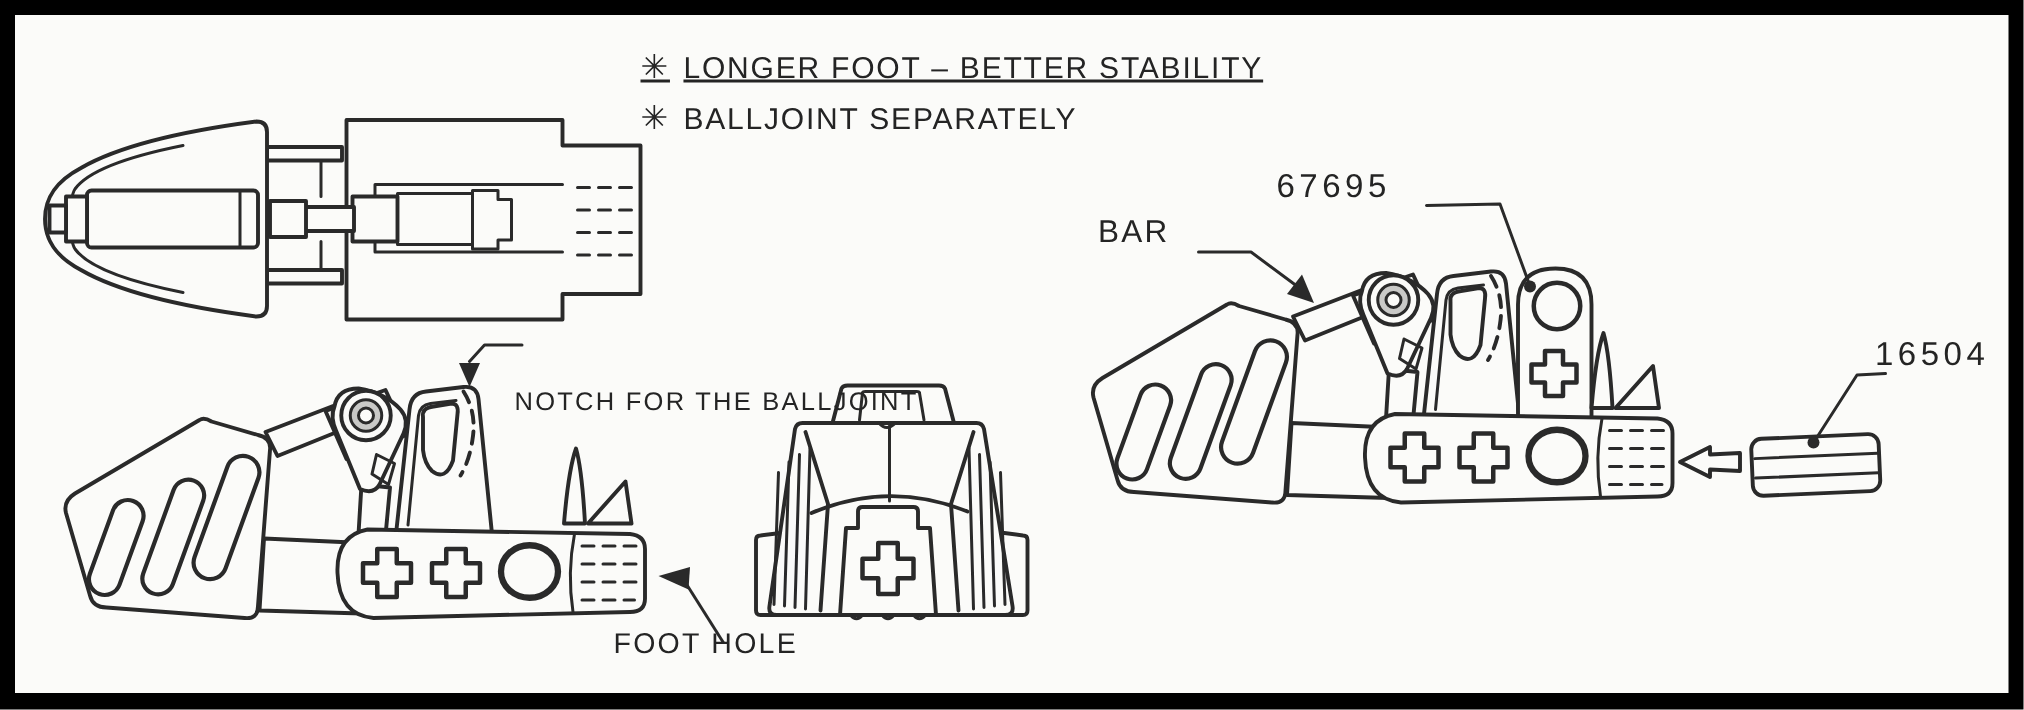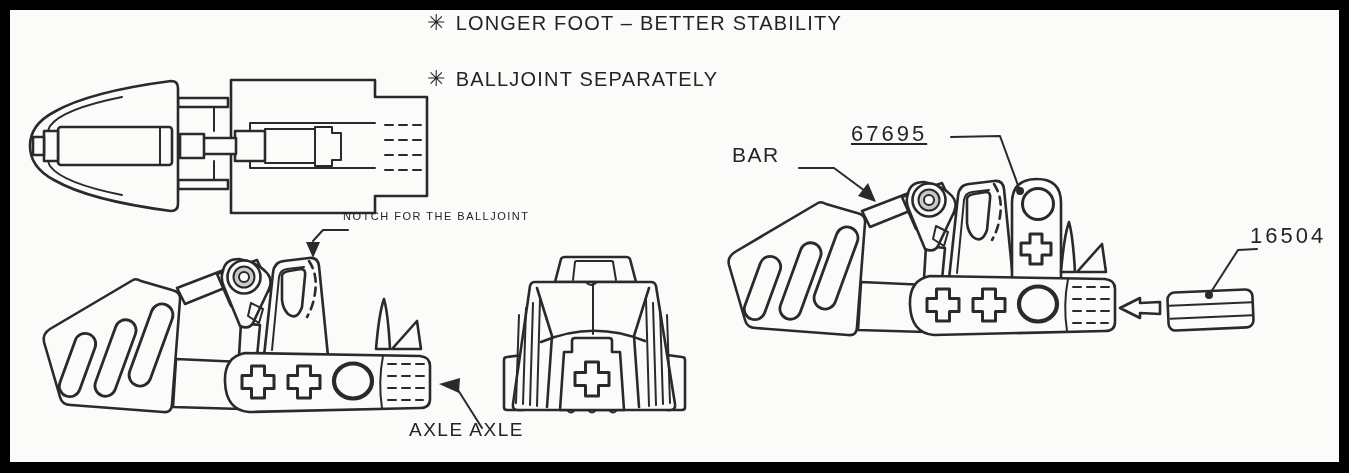--- a/index.html
+++ b/index.html
@@ -21,21 +21,21 @@
   .dash{stroke-dasharray:8 6;}
   .ink{fill:#2a2a2a;stroke:none;}
   .ring{fill:#c9c9c7;stroke:#2a2a2a;stroke-width:2;}
   
   .lbl{
     position:absolute;color:#242424;white-space:nowrap;
     letter-spacing:1.5px;font-weight:500;
   }
   .note{font-size:20px;letter-spacing:1.2px;}
   .note .bullet{font-size:22px;margin-right:9px;}
-  .lbl-notch{font-size:11px;}
+  .lbl-notch{font-size:17px;margin-top:48px;}
   .lbl-axle{font-size:19px;}
   .lbl-bar{font-size:21px;}
   .lbl-num{font-size:22px;letter-spacing:3px;}
 </style>
 </head>
 <body>
 
 <div class="paper">
 
   <svg width="1329" height="453" viewBox="0 0 1329 453">
@@ -167,27 +167,27 @@
     <g>
       <path class="ln thin" d="M941,127 L990,126 L1009,178"></path>
       <circle class="ink" cx="1010" cy="181" r="4"></circle>
     </g>
     <g>
       <path class="ln thin" d="M1247,239 L1228,240 L1201,282"></path>
       <circle class="ink" cx="1199" cy="285" r="4"></circle>
     </g>
   </svg>
 
-  <div class="lbl note" style="left:417px;top:0;"><span class="bullet">✳</span><span>LONGER FOOT – BETTER STABILITY</span></div>
+  <div class="lbl note" style="left:417px;top:22px;text-decoration:underline;"><span class="bullet">✳</span><span>LONGER FOOT – BETTER STABILITY</span></div>
 
   <div class="lbl note" style="left:417px;top:56px;text-align:center;"><span class="bullet">✳</span><span>BALLJOINT SEPARATELY</span></div>
 
   <div class="lbl lbl-notch" style="left:333px;top:200px;">NOTCH FOR THE BALLJOINT</div>
 
-  <div class="lbl lbl-axle" style="left:399px;top:409px;">AXLE AXLE</div>
+  <div class="lbl lbl-axle" style="left:399px;top:409px;">FOOT HOLE</div>
 
   <div class="lbl lbl-bar" style="left:722px;top:133px;text-align:center;">BAR</div>
 
-  <div class="lbl lbl-num" style="left:841px;top:111px;text-decoration:underline;">67695</div>
+  <div class="lbl lbl-num" style="left:841px;top:101px;">67695</div>
 
   <div class="lbl lbl-num" style="left:1240px;top:213px;">16504</div>
 
 </div>
 
 </body></html>

